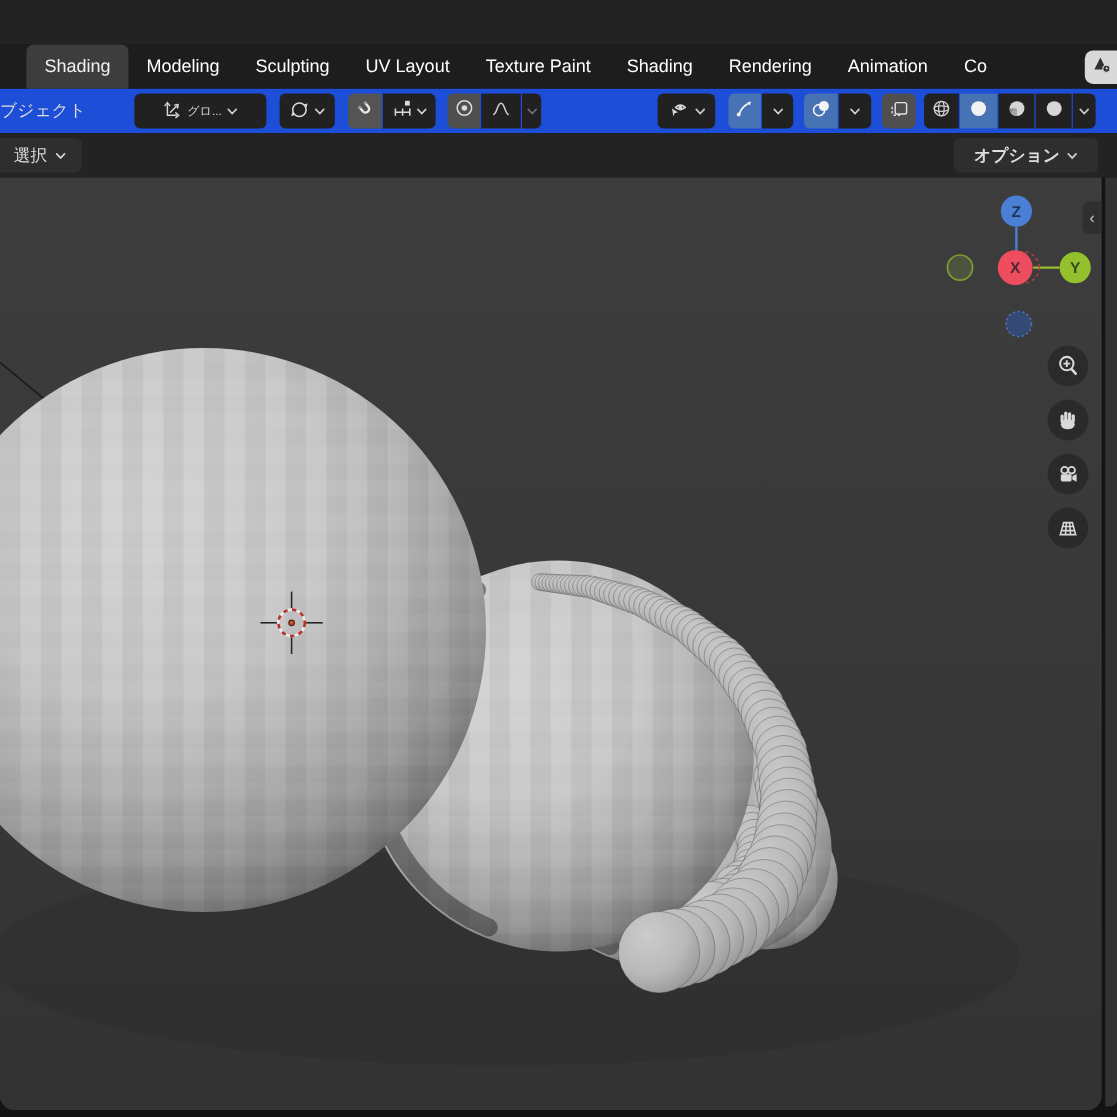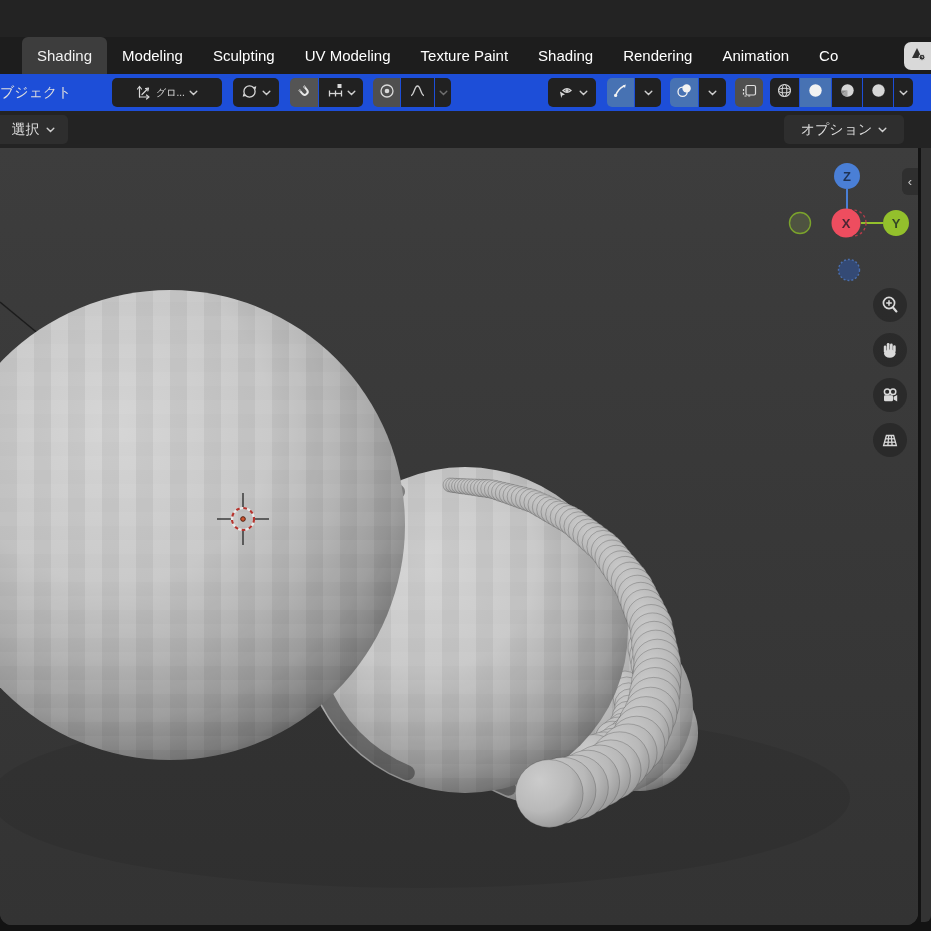--- a/index.html
+++ b/index.html
@@ -35,21 +35,21 @@
 </head>
 <body>
 
 <div class="topbar"></div>
 
 <div class="tabbar">
   <div class="tabs" id="tabs">
       <div class="tab active">Shading</div>
       <div class="tab">Modeling</div>
       <div class="tab">Sculpting</div>
-      <div class="tab">UV Modeling</div>
+      <div class="tab">UV Layout</div>
       <div class="tab">Texture Paint</div>
       <div class="tab">Shading</div>
       <div class="tab">Rendering</div>
       <div class="tab">Animation</div>
       <div class="tab">Co</div>
     </div>
   <div class="scene-btn">
     <span>
       <svg width="18" height="18" viewBox="0 0 18 18">
         <polygon points="8,3 13,13 3,13" fill="#303030"></polygon>
@@ -237,21 +237,21 @@
   </div>
 </div>
 
 <div class="settingsrow">
   <div class="tsbtn" style="left:-12px;width:70px;padding-left:10px;">
     <span>選択</span>
     <svg width="9" height="6" viewBox="0 0 9 6">
         <path d="M1.2,1.2 L4.5,4.6 L7.8,1.2" fill="none" stroke="#cfcfcf" stroke-width="1.4" stroke-linecap="round"></path>
       </svg>
   </div>
-  <div class="tsbtn" style="right:27px;width:120px;">
+  <div class="tsbtn" style="right:16px;width:120px;font-weight:bold;">
     <span>オプション</span>
     <svg width="9" height="6" viewBox="0 0 9 6">
         <path d="M1.2,1.2 L4.5,4.6 L7.8,1.2" fill="none" stroke="#cfcfcf" stroke-width="1.4" stroke-linecap="round"></path>
       </svg>
   </div>
 </div>
 
 <div class="main">
   <div class="viewport">
     <svg id="scene-svg" width="918" height="777" viewBox="0 0 918 777">

